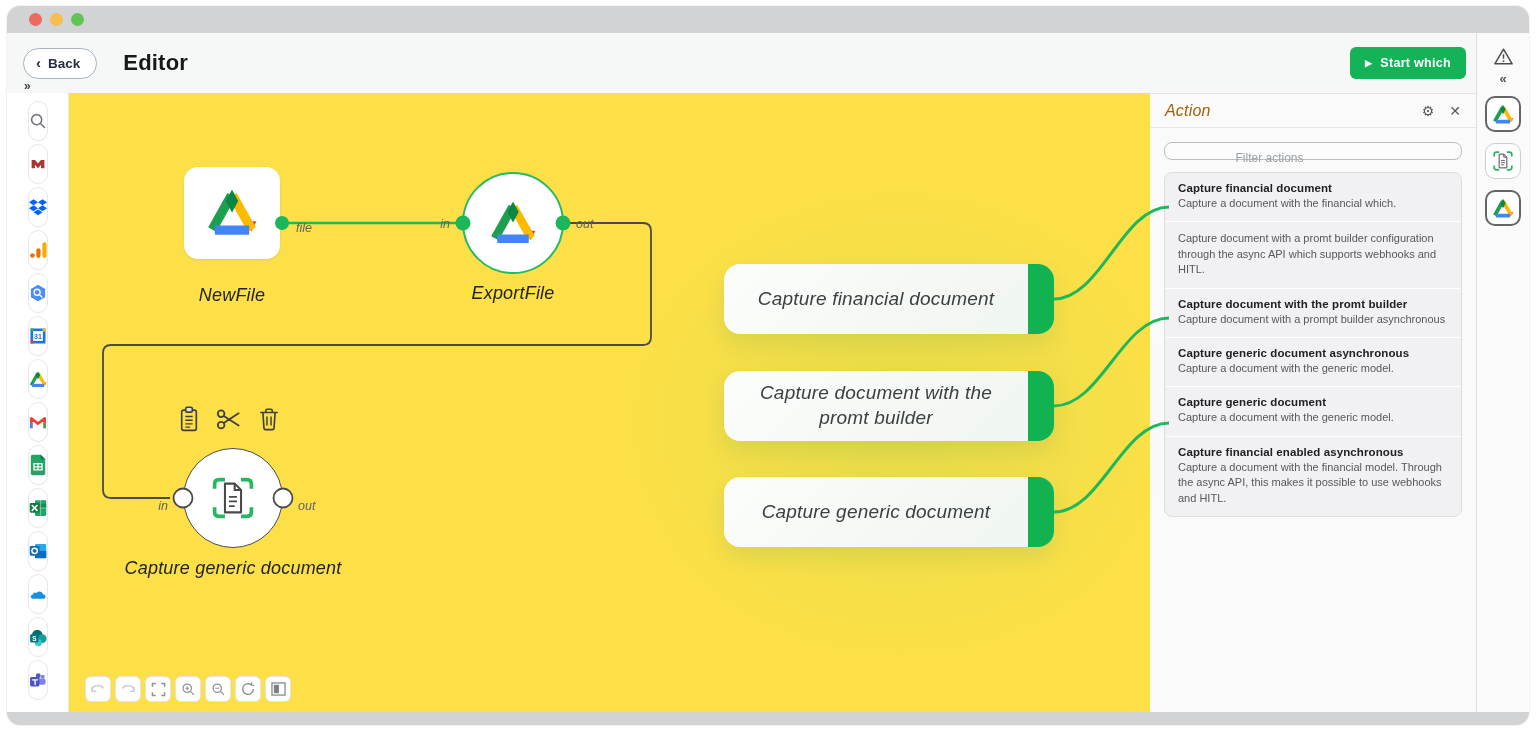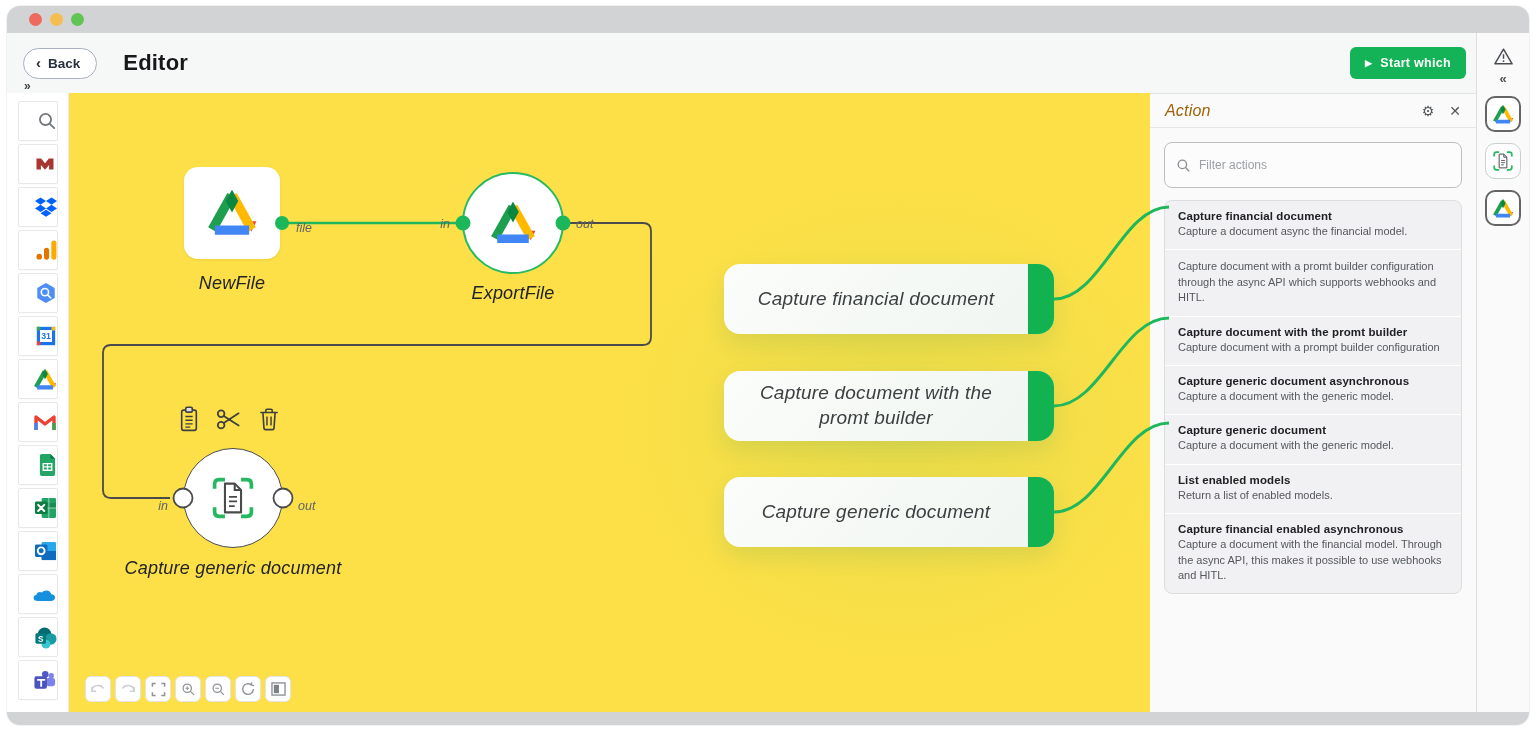--- a/index.html
+++ b/index.html
@@ -32,22 +32,22 @@
     border-radius:6px; padding:9px 15px; font-size:12.5px; font-weight:600; letter-spacing:.3px; cursor:pointer; }
   .play-glyph { font-size:9px; line-height:9px; }
   .expand-right { position:absolute; left:17px; bottom:0px; font-size:12px; color:#3C4043; font-weight:700; }
 
   
   .body { flex:1 1 auto; display:flex; min-height:0; position:relative; }
 
   
   .left-rail { flex:0 0 62px; background:#FFFFFF; border-right:1px solid #E9E9E9;
     display:flex; flex-direction:column; align-items:center; padding-top:8px; gap:3px; overflow:hidden; }
-  .rail-btn { width:40px; height:40px; flex:0 0 40px; background:#fff; border:1px solid #E8E8E8; border-radius:2px;
-    display:flex; align-items:center; justify-content:flex-end; cursor:pointer; box-shadow:0 1px 1px rgba(0,0,0,.02); }
+  .rail-btn { width:20px; height:40px; flex:0 0 40px; background:#fff; border:1px solid #E8E8E8; border-radius:10px;
+    display:flex; align-items:center; justify-content:center; cursor:pointer; box-shadow:0 1px 1px rgba(0,0,0,.02); }
 
   
   .canvas { flex:1 1 auto; background:#fde047; position:relative; min-width:0;font-style:italic; }
   .canvas-glow { position:absolute; right:-30px; top:90px; width:560px; height:480px; pointer-events:none;
     background:radial-gradient(closest-side, rgba(35,180,92,.10), rgba(35,180,92,0)); }
   .overlay { position:absolute; left:0; top:0; overflow:visible; pointer-events:none; z-index:3; }
 
   .node-label { position:absolute; text-align:center; font-size:18px; color:#212327; letter-spacing:.2px; z-index:2; }
   .newfile-card { position:absolute; left:115px; top:74px; width:96px; height:92px; background:#fff;
     border-radius:14px; display:flex; align-items:center; justify-content:center;
@@ -72,22 +72,22 @@
   .ctb-btn { width:26px; height:26px; background:#fff; border:1px solid #E3E3E3; border-radius:6px;
     display:flex; align-items:center; justify-content:center; color:#8F9398; cursor:pointer; }
   .ctb-btn.disabled { color:#CBCFD3; }
 
   
   .action-panel { flex:0 0 326px; background:#FAFAFA; border-top:1px solid #E3E3E4; display:flex; flex-direction:column; }
   .panel-header { flex:0 0 34px; display:flex; align-items:center; padding:0 15px; border-bottom:1px solid #E6E6E7; }
   .panel-title { font-size:16px; color:#a16207; letter-spacing:.2px;font-style:italic; }
   .panel-actions { margin-left:auto; display:flex; align-items:center; gap:15px; }
   .panel-icon-btn { background:none; border:none; color:#53565A; font-size:14px; cursor:pointer; display:flex; align-items:center; }
-  .filter-wrap { margin:14px 14px 12px; height:46px; background:#FCFCFC; border:1.2px solid #BDBDBF; border-radius:8px;
-    display:flex; align-items:center; gap:8px; padding:0 11px; }
+  .filter-wrap { margin:14px 14px 12px; height:18px; background:#FCFCFC; border:1.2px solid #BDBDBF; border-radius:8px;
+    display:flex; align-items:center; gap:8px; padding:0 11px;flex-direction:column; }
   .filter-wrap input { border:none; outline:none; background:transparent; flex:1; font-size:12px; color:#303134;
     font-family:"Liberation Sans",sans-serif; }
   .filter-wrap input::placeholder { color:#9AA0A6; }
   .action-list { margin:0 14px; background:#F1F1F3; border:1px solid #DDDDDF; border-radius:8px; overflow:hidden; }
   .action-item { padding:9px 13px 10px; border-bottom:1px solid rgba(255,255,255,.95); cursor:pointer; }
   .action-item:last-child { border-bottom:none; }
   .action-item .ai-title { font-size:11.5px; font-weight:700; color:#202124; margin-bottom:2px; letter-spacing:.1px; }
   .action-item .ai-desc { font-size:11px; color:#55585C; line-height:1.4; }
 
   
@@ -282,21 +282,21 @@
             <text x="507" y="135" font-size="12.5" fill="#5F6368" font-family="Liberation Sans, sans-serif">out</text>
             <text x="99" y="417" text-anchor="end" font-size="12.5" fill="#5F6368" font-family="Liberation Sans, sans-serif">in</text>
             <text x="229" y="417" font-size="12.5" fill="#5F6368" font-family="Liberation Sans, sans-serif">out</text>
           </svg>
 
           <div class="newfile-card">
             <svg width="52" height="46" viewBox="0 0 100 88">
                 <use href="#drive-logo"></use>
               </svg>
           </div>
-          <div class="node-label" style="left:63px; top:180px; width:200px;">NewFile</div>
+          <div class="node-label" style="left:63px; top:192px; width:200px;">NewFile</div>
 
           <div class="export-circle">
             <svg width="48" height="42" viewBox="0 0 100 88">
                 <use href="#drive-logo"></use>
               </svg>
           </div>
           <div class="node-label" style="left:344px; top:190px; width:200px;">ExportFile</div>
 
           <div class="node-toolbar">
             <span class="node-tool">
@@ -404,40 +404,36 @@
           </div>
           <div class="filter-wrap">
             <svg width="15" height="15" viewBox="0 0 20 20" style="color:#8A8E93">
                 <use href="#magnifier"></use>
               </svg>
             <input type="text" autofocus="" placeholder="Filter actions" style="">
           </div>
           <div class="action-list">
             <div class="action-item">
               <div class="ai-title">Capture financial document</div>
-              <div class="ai-desc">Capture a document async the financial model.</div>
+              <div class="ai-desc">Capture a document with the financial which.</div>
             </div>
             <div class="action-item">
               <div class="ai-desc">Capture document with a promt builder configuration through the async API which supports webhooks and HITL.</div>
             </div>
             <div class="action-item">
               <div class="ai-title">Capture document with the promt builder</div>
-              <div class="ai-desc">Capture document with a prompt builder configuration</div>
+              <div class="ai-desc">Capture document with a prompt builder asynchronous</div>
             </div>
             <div class="action-item">
               <div class="ai-title">Capture generic document asynchronous</div>
               <div class="ai-desc">Capture a document with the generic model.</div>
             </div>
             <div class="action-item">
               <div class="ai-title">Capture generic document</div>
               <div class="ai-desc">Capture a document with the generic model.</div>
-            </div>
-            <div class="action-item">
-              <div class="ai-title">List enabled models</div>
-              <div class="ai-desc">Return a list of enabled models.</div>
             </div>
             <div class="action-item">
               <div class="ai-title">Capture financial enabled asynchronous</div>
               <div class="ai-desc">Capture a document with the financial model. Through the async API, this makes it possible to use webhooks and HITL.</div>
             </div>
           </div>
         </div>
       </div>
     </div>
 

